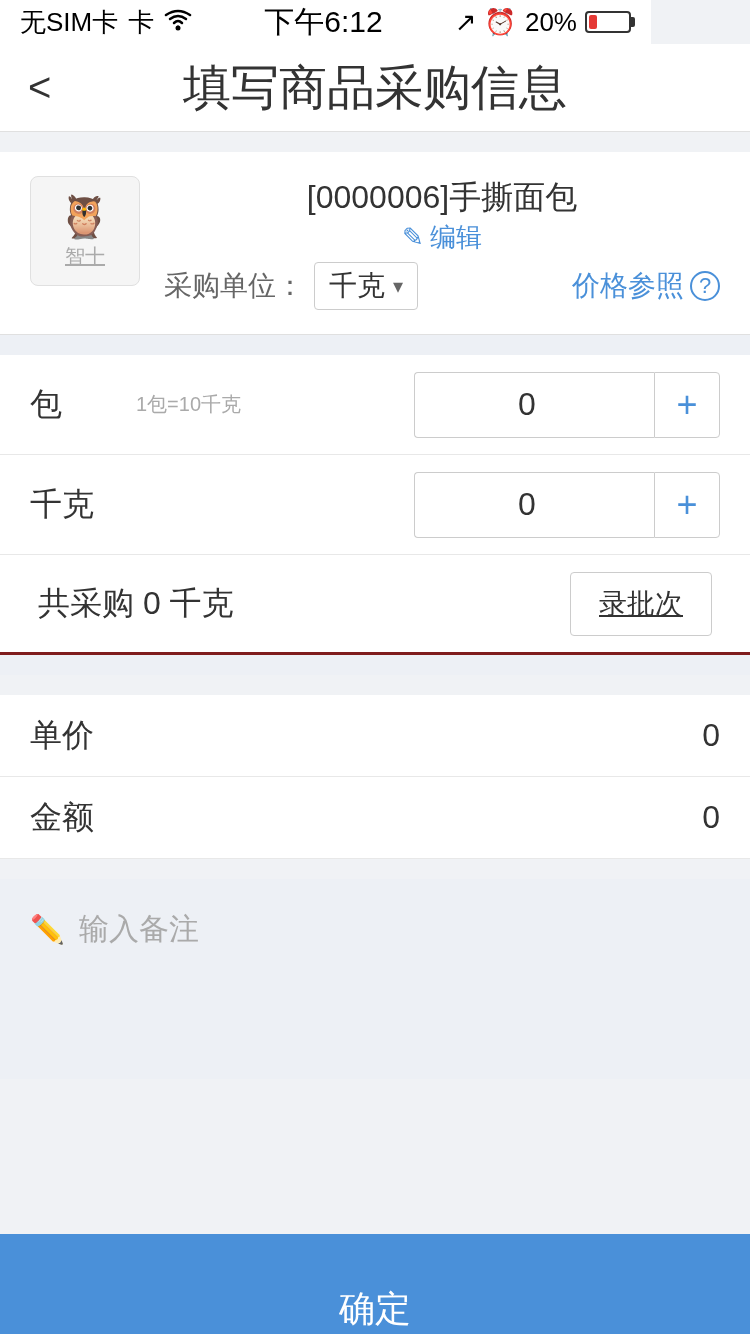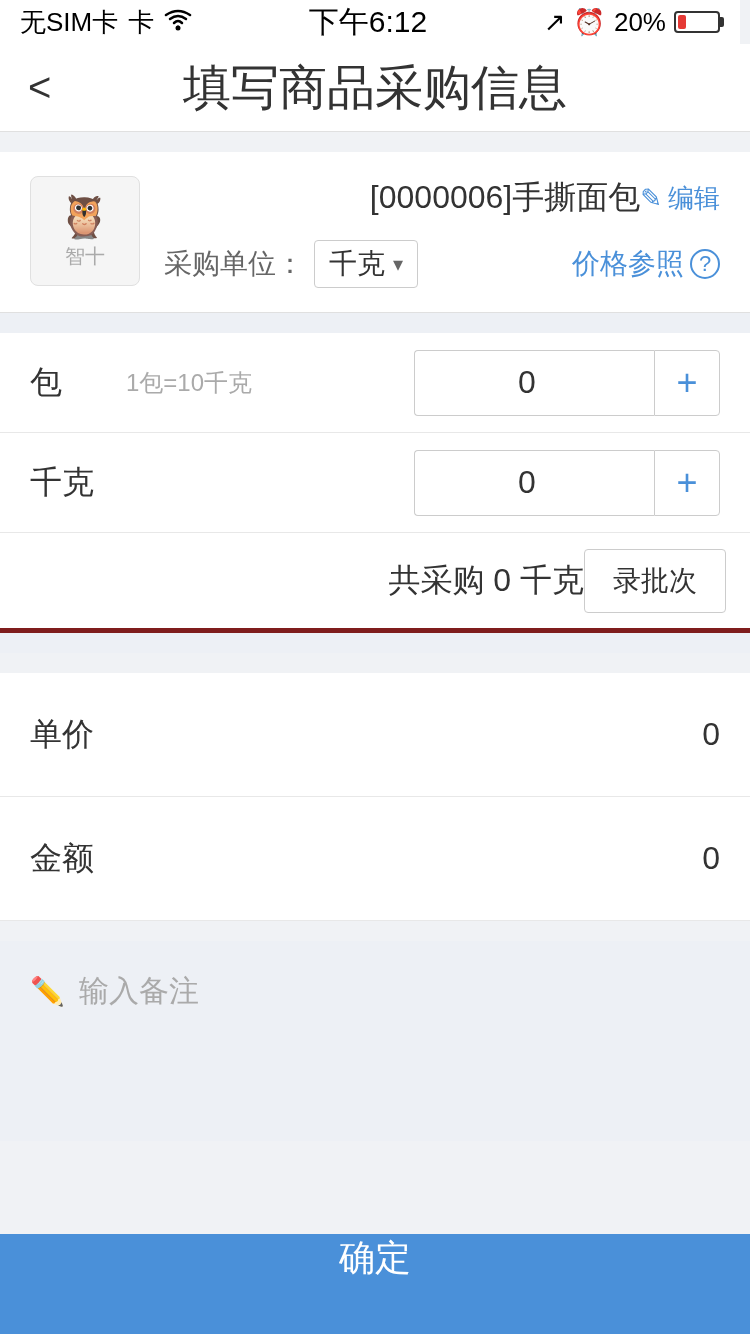--- a/index.html
+++ b/index.html
@@ -8,21 +8,21 @@
       width: 750px;
       min-height: 1334px;
       font-family: -apple-system, "PingFang SC", "Helvetica Neue", Arial, sans-serif;
       background: #f0f2f5;
       color: #333;
       font-size: 32px;
     }
 
     
     .status-bar {
-      width: 740px;
+      width: 651px;
       height: 44px;
       background: #fff;
       display: flex;
       align-items: center;
       justify-content: space-between;
       padding: 0 20px;
       font-size: 26px;
       color: #000;
     }
     .status-left { display: flex; align-items: center; gap: 10px; }
@@ -103,29 +103,31 @@
       flex-shrink: 0;
     }
     .logo-owl {
       font-size: 42px;
       color: #999;
     }
     .logo-text {
       font-size: 20px;
       color: #aaa;
       margin-top: 2px;
+      text-decoration: underline;
     }
     .product-info {
       flex: 1;
     }
     .product-name-row {
       display: flex;
-      justify-content: flex-end;
-      align-items: center;
-      margin-bottom: 20px;
+      justify-content: space-between;
+      align-items: center;
+      margin-bottom: 7px;
+      flex-direction: column;
     }
     .product-name {
       font-size: 32px;
       color: #333;
       font-weight: 500;
     }
     .edit-btn {
       font-size: 26px;
       color: #4a90d9;
       display: flex;
@@ -184,23 +186,23 @@
       padding: 0 30px;
       height: 100px;
       border-bottom: 1px solid #e8e8e8;
     }
     .input-label {
       font-size: 32px;
       color: #333;
       min-width: 80px;
     }
     .input-sublabel {
-      font-size: 24px;
+      font-size: 20px;
       color: #aaa;
-      margin-left: 16px;
+      margin-left: 26px;
     }
     .input-right {
       display: flex;
       align-items: center;
       margin-left: auto;
       gap: 0;
     }
     .qty-input {
       width: 240px;
       height: 66px;
@@ -224,51 +226,52 @@
       display: flex;
       align-items: center;
       justify-content: center;
       cursor: pointer;
     }
 
     
     .summary-row {
       display: flex;
       align-items: center;
-      justify-content: flex-end;
-      padding: 0 24px;
+      justify-content: space-between;
+      padding: 0 38px;
       height: 100px;
       background: #fff;
-      border-bottom: 5px solid #7f1d1d;
+      border-bottom: 3px solid #7f1d1d;
     }
     .summary-text {
       font-size: 32px;
       color: #333;
     }
     .record-btn {
       border: 1px solid #ccc;
       border-radius: 4px;
       padding: 12px 28px;
       font-size: 28px;
       color: #333;
       background: #fff;
       cursor: pointer;
+      text-decoration: underline;
     }
 
     
     .info-section {
       background: #fff;
       margin-top: 20px;
     }
     .info-row {
       display: flex;
       align-items: center;
       justify-content: space-between;
       padding: 0 30px;
-      height: 124px;
+      height: 82px;
       border-bottom: 1px solid #e8e8e8;
     }
     .info-label {
       font-size: 32px;
       color: #333;
     }
     .info-value {
       font-size: 32px;
       color: #333;
     }
@@ -294,21 +297,21 @@
 
     
     .footer {
       position: fixed;
       bottom: 0;
       left: 0;
       width: 750px;
       height: 100px;
       background: #4a90d9;
       display: flex;
-      align-items: flex-start;
+      align-items: flex-end;
       justify-content: center;
       cursor: pointer;
     }
     .confirm-btn-text {
       font-size: 36px;
       color: #fff;
       font-weight: 500;
     }
   </style>
 </head>

